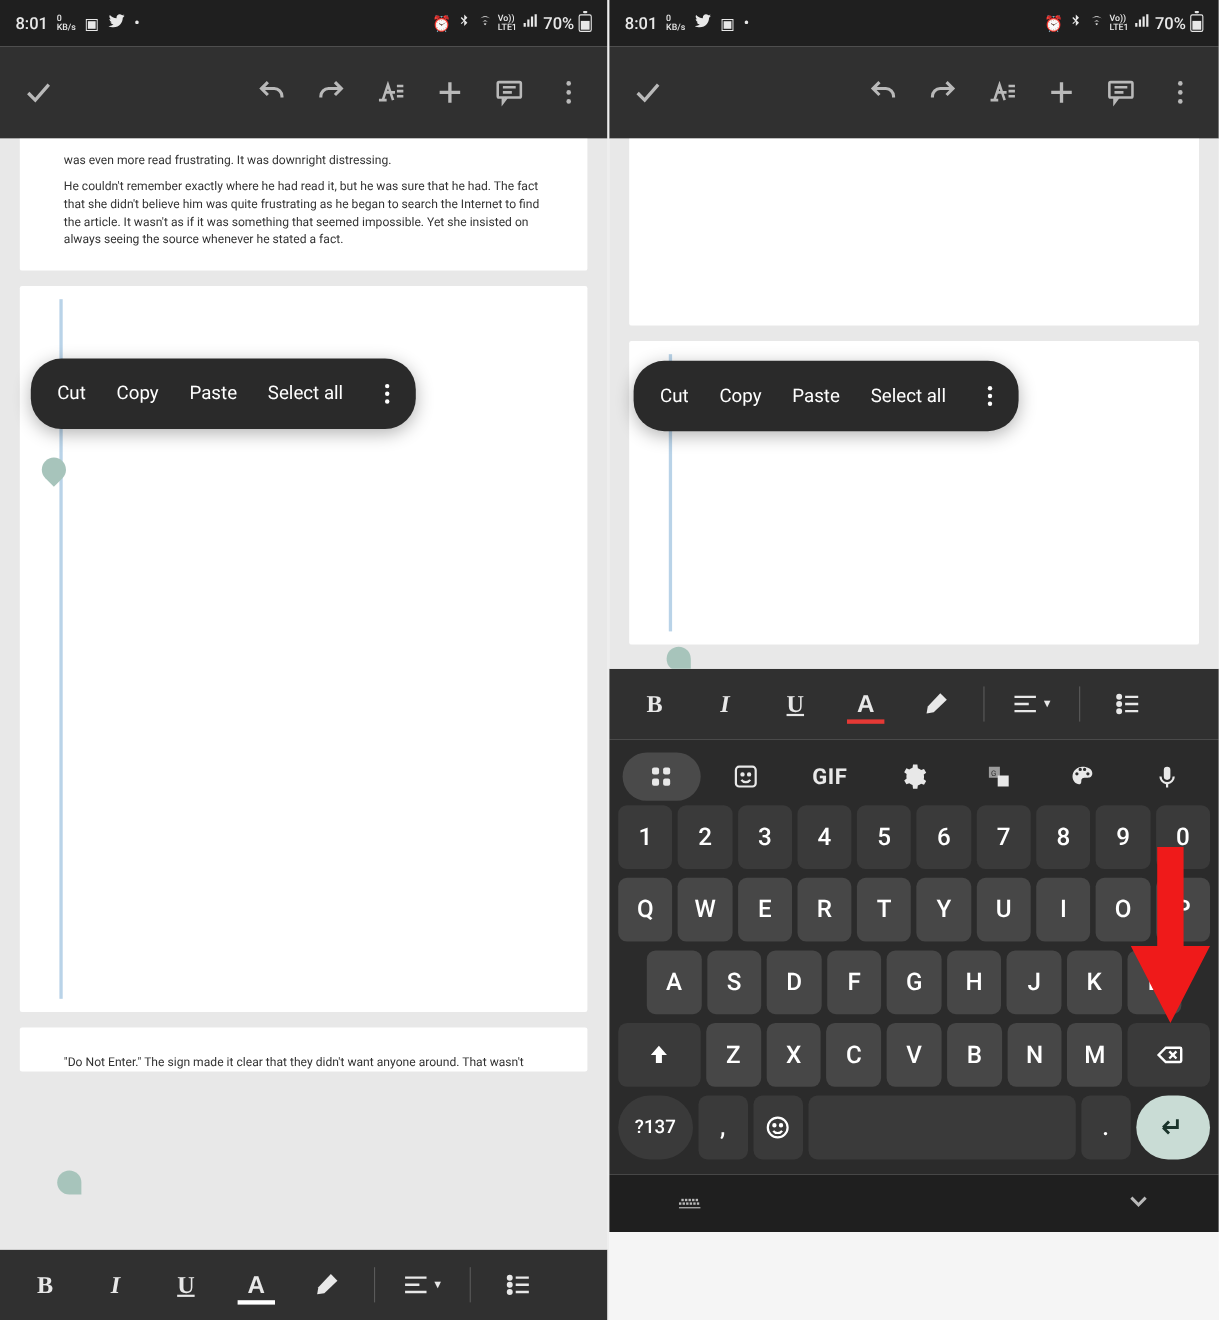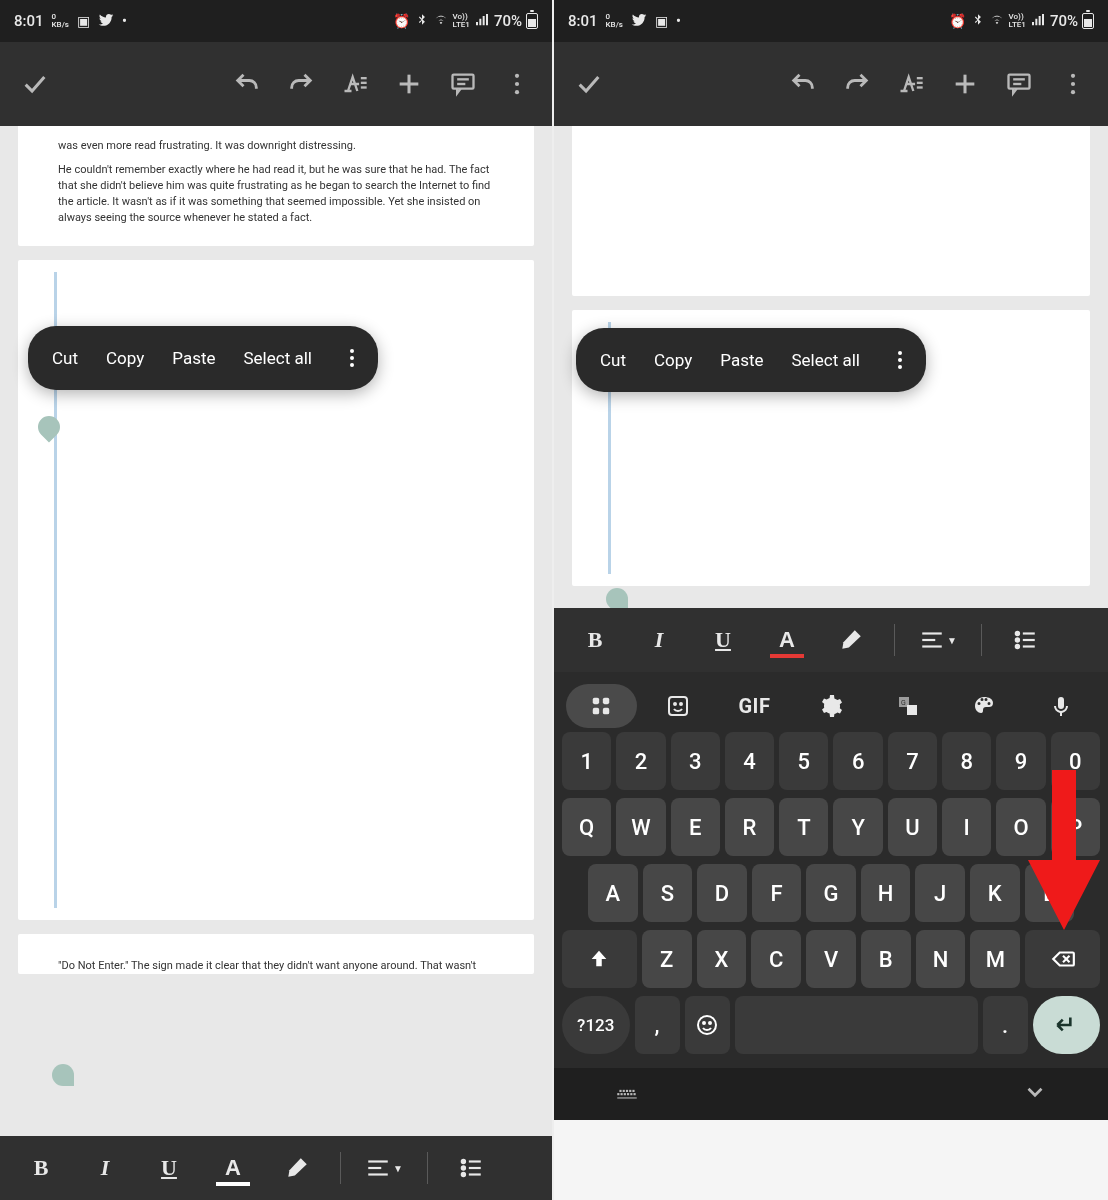--- a/index.html
+++ b/index.html
@@ -452,21 +452,21 @@
         <div id="kbrow-z" style="display:contents"><div class="key">Z</div><div class="key">X</div><div class="key">C</div><div class="key">V</div><div class="key">B</div><div class="key">N</div><div class="key">M</div></div>
         <div class="key dark wide15">
             <svg viewBox="0 0 24 24" width="26" height="26" fill="none" stroke="#fff" stroke-width="2">
               <path d="M21 6H9l-6 6 6 6h12a1 1 0 0 0 1-1V7a1 1 0 0 0-1-1z"></path>
               <line x1="12" y1="9" x2="18" y2="15"></line>
               <line x1="18" y1="9" x2="12" y2="15"></line>
             </svg>
           </div>
       </div>
       <div class="kb-row">
-        <div class="key dark wide15" style="border-radius:30px;font-size:17px">?123</div>
+        <div class="key dark wide15" style="border-radius:30px;font-size:17px">?137</div>
         <div class="key dark">,</div>
         <div class="key dark">
             <svg viewBox="0 0 24 24" width="24" height="24" fill="none" stroke="#fff" stroke-width="2">
               <circle cx="12" cy="12" r="9"></circle>
               <circle cx="9" cy="10" r="1" fill="#fff"></circle>
               <circle cx="15" cy="10" r="1" fill="#fff"></circle>
               <path d="M8 15c1 1.5 2.5 2 4 2s3-.5 4-2"></path>
             </svg>
           </div>
         <div class="key dark space"></div>

